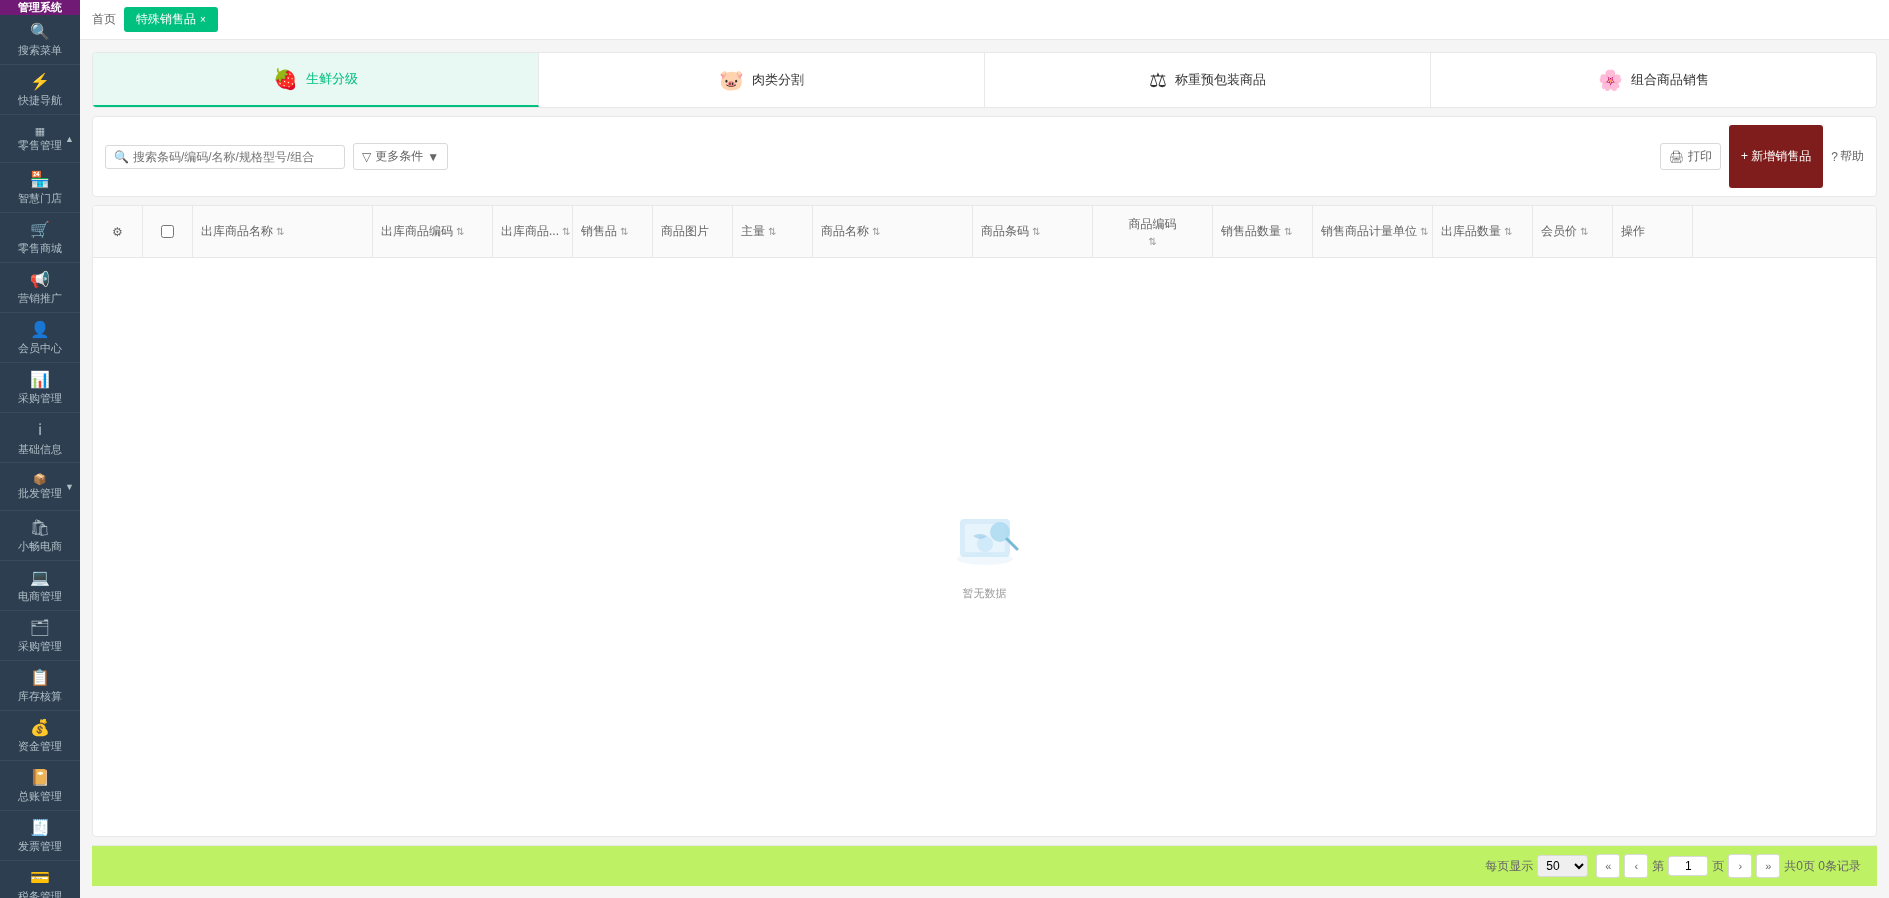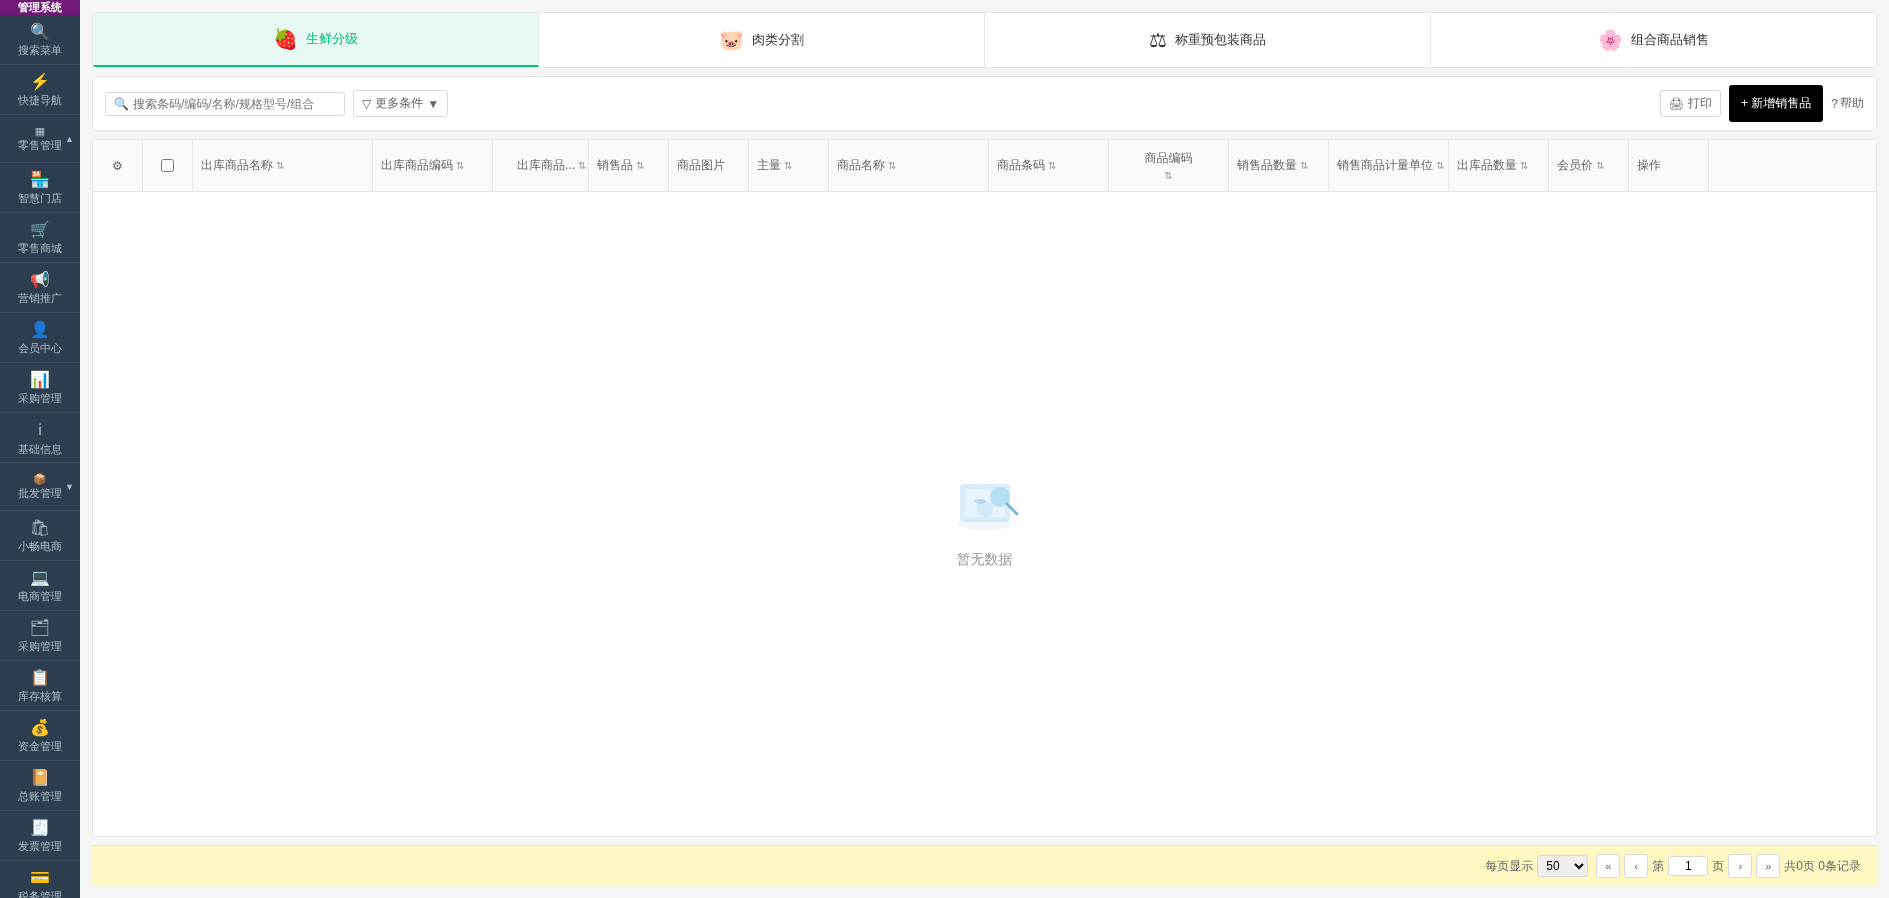--- a/index.html
+++ b/index.html
@@ -188,23 +188,23 @@
       gap: 4px;
       color: #666;
       cursor: pointer;
       font-size: 12px;
       padding: 4px 8px;
       border: 1px solid #d9d9d9;
       border-radius: 3px;
       background: #fff;
     }
     .add-btn {
-      background: #000000;
+      background: #7f1d1d;
       color: #fff;
-      padding: 10px 12px;
+      padding: 23px 12px;
       border-radius: 3px;
       font-size: 12px;
       cursor: pointer;
       border: none;
       display: flex;
       align-items: center;
       gap: 4px;
     }
     .help-btn {
       color: #666;
@@ -243,21 +243,21 @@
       gap: 3px;
       border-right: 1px solid #e8e8e8;
       white-space: nowrap;
       cursor: pointer;
     }
     .th .sort-icon { font-size: 10px; color: #999; }
     .th-check { width: 50px; justify-content: center; }
     .th-settings { width: 50px; justify-content: center; }
     .th-name { width: 180px; }
     .th-code { width: 120px; }
-    .th-spec { width: 80px; margin-left: 16px; }
+    .th-spec { width: 80px; }
     .th-sale { width: 80px; }
     .th-img { width: 80px; }
     .th-weight { width: 80px; }
     .th-pname { width: 160px; }
     .th-barcode { width: 120px; }
     .th-pcode { width: 120px; flex-direction: column; }
     .th-qty { width: 100px; }
     .th-unit { width: 120px; }
     .th-out-qty { width: 100px; }
     .th-price { width: 80px; }
@@ -272,26 +272,26 @@
       justify-content: center;
       gap: 12px;
       min-width: 1600px;
     }
     .empty-icon {
       width: 80px;
       height: 80px;
     }
     .empty-text {
       color: #999;
-      font-size: 14px;
+      font-size: 11px;
     }
 
     
     .pagination {
-      background: #fef9c3;
+      background: #bef264;
       padding: 8px 16px;
       display: flex;
       align-items: center;
       justify-content: flex-end;
       gap: 8px;
       border-top: 1px solid #e8e8e8;
       font-size: 12px;
       color: #666;
     }
     .page-size-select {
@@ -432,20 +432,27 @@
 
   <div class="sidebar-item">
     <span class="icon">💳</span>
     <span>税务管理</span>
   </div>
 
 </div>
 
 <div class="main">
 
+  <div class="topbar">
+    <span class="topbar-home">首页</span>
+    <div class="topbar-tab">
+      <span>特殊销售品</span>
+      <span class="close">×</span>
+    </div>
+  </div>
 
   <div class="content">
 
     <div class="type-tabs">
       <div class="type-tab active">
         <span class="tab-icon">🍓</span>
         <span>生鲜分级</span>
       </div>
       <div class="type-tab">
         <span class="tab-icon">🐷</span>

